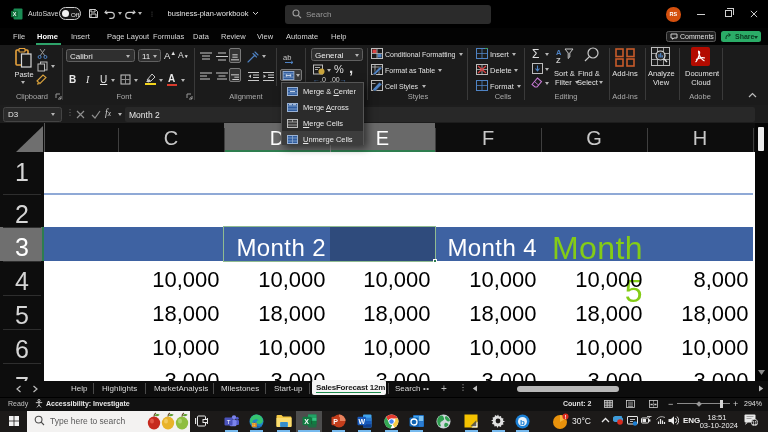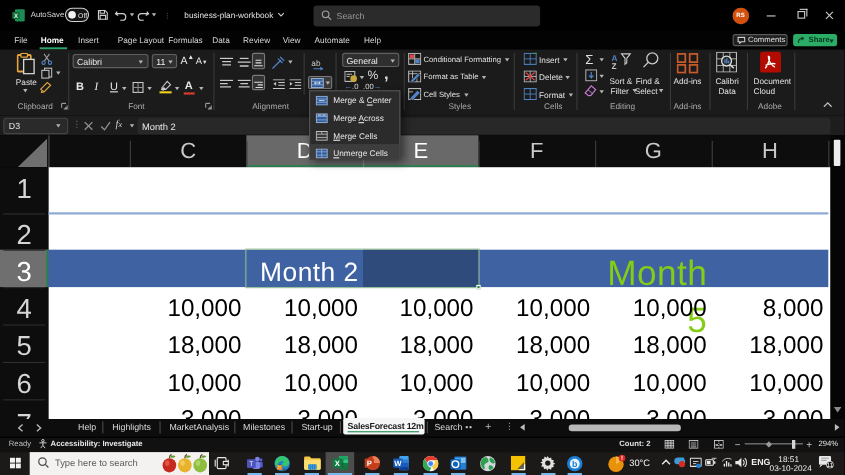--- a/index.html
+++ b/index.html
@@ -297,28 +297,28 @@
 <div class="a glab" style="left:601px;top:91.5px;width:48px">Add-ins</div>
 <div class="a sep" style="left:645px"></div>
 
 <svg class="a" style="left:651px;top:47px" width="19" height="19" viewBox="0 0 19 19">
       <rect x="0.5" y="0.5" width="18" height="18" fill="none" stroke="#bdbdbd" stroke-width="1"></rect>
       <path d="M6.5 0.5v18M12.5 0.5v18M0.5 6.5h18M0.5 12.5h18" stroke="#bdbdbd" stroke-width="0.8"></path>
       <circle cx="9.5" cy="8.5" r="4.5" fill="#2b2b2b" stroke="#e0e0e0" stroke-width="1.2"></circle>
       <path d="M8 10.5V7.2M9.7 10.5V6M11.3 10.5V8.2" stroke="#4f83c4" stroke-width="1.2"></path>
       <path d="M12.8 11.8 16 15" stroke="#e0e0e0" stroke-width="1.4"></path>
     </svg>
-<div class="a" style="left:648px;top:69px;width:26px;font-size:7.5px;color:#e2e2e2;text-align:center">Calibri Data</div>
+<div class="a" style="left:648px;top:69px;width:26px;font-size:7.5px;color:#e2e2e2;text-align:center">Analyze View</div>
 <div class="a sep" style="left:679px"></div>
 
 <div class="a" style="left:691px;top:47px;width:19px;height:19px;background:#b30b00;border-radius:2px"></div>
 <svg class="a" style="left:693px;top:49px" width="15" height="15" viewBox="0 0 15 15" fill="none" stroke="#fff" stroke-width="1.2">
       <path d="M5 2c2 0 2 1.5 1 4.5S3.5 12.5 2.5 13M5.5 2.5c0 3 2.5 8 6 9.5M3 10.5c3-1.5 7-2 9-1.5"></path>
     </svg>
-<div class="a" style="left:685px;top:69px;width:32px;font-size:7.5px;color:#e2e2e2;text-align:left">Document Cloud</div>
+<div class="a" style="left:685px;top:69px;width:32px;font-size:7.5px;color:#e2e2e2;text-align:center">Document Cloud</div>
 <div class="a glab" style="left:676px;top:91.5px;width:48px">Adobe</div>
 <div class="a sep" style="left:722px"></div>
 <svg class="a" style="left:748px;top:92px" width="9" height="6" viewBox="0 0 9 6" fill="none" stroke="#bdbdbd" stroke-width="1.2">
       <path d="M1 5 4.5 1.5 8 5"></path>
     </svg>
 
 <div class="a" style="left:0;top:105px;width:768px;height:18px;background:#1d1d1d"></div>
 <div class="a" style="left:3px;top:106.5px;width:59px;height:15px;background:#2a2a2a;border:1px solid #444;border-radius:2.5px"></div>
 <div class="a" style="left:8px;top:109.5px;font-size:8px;color:#e8e8e8">D3</div>
 <div class="a tri-d2" style="left:51px;top:113px"></div>
@@ -373,20 +373,21 @@
 <div class="a" style="left:3px;top:260.5px;width:38px;height:1px;background:#2e2e2e"></div>
 <div class="a" style="left:3px;top:294.5px;width:38px;height:1px;background:#2e2e2e"></div>
 <div class="a" style="left:3px;top:328.5px;width:38px;height:1px;background:#2e2e2e"></div>
 <div class="a" style="left:3px;top:362.5px;width:38px;height:1px;background:#2e2e2e"></div>
 
 <div class="a" style="left:44px;top:193px;width:709px;height:1.5px;background:#8fa9d6"></div>
 
 <div class="a" style="left:44px;top:227px;width:709px;height:34px;background:#3e62a2"></div>
 <div class="a" style="left:330px;top:227px;width:105px;height:34px;background:#2f4b7c"></div>
 <div class="a" style="left:224px;top:227px;width:102px;height:34px;font-size:24px;color:#fff;text-align:right;line-height:42.5px;letter-spacing:0.4px">Month 2</div>
+<div class="a" style="left:435px;top:227px;width:102px;height:34px;font-size:24px;color:#fff;text-align:right;line-height:42.5px;letter-spacing:0.4px">Month 4</div>
 <div class="a" style="left:541px;top:227px;width:102px;height:34px;font-size:32px;color:#84cc16;text-align:right;line-height:42.5px;letter-spacing:0.4px">Month 5</div>
 
 <div class="a" style="left:223px;top:226px;width:213px;height:36px;border:1.5px solid #90bb90"></div>
 <div class="a" style="left:432.5px;top:258.5px;width:4px;height:4px;background:#2e7d4f;border:1px solid #fff"></div>
 
 <div class="a" style="left:118px;top:261px;width:101.5px;height:34px;font-size:22px;color:#000;text-align:right;line-height:37px">10,000</div>
 <div class="a" style="left:224px;top:261px;width:101.5px;height:34px;font-size:22px;color:#000;text-align:right;line-height:37px">10,000</div>
 <div class="a" style="left:330px;top:261px;width:100.5px;height:34px;font-size:22px;color:#000;text-align:right;line-height:37px">10,000</div>
 <div class="a" style="left:435px;top:261px;width:101.5px;height:34px;font-size:22px;color:#000;text-align:right;line-height:37px">10,000</div>
 <div class="a" style="left:541px;top:261px;width:101.5px;height:34px;font-size:22px;color:#000;text-align:right;line-height:37px">10,000</div>

